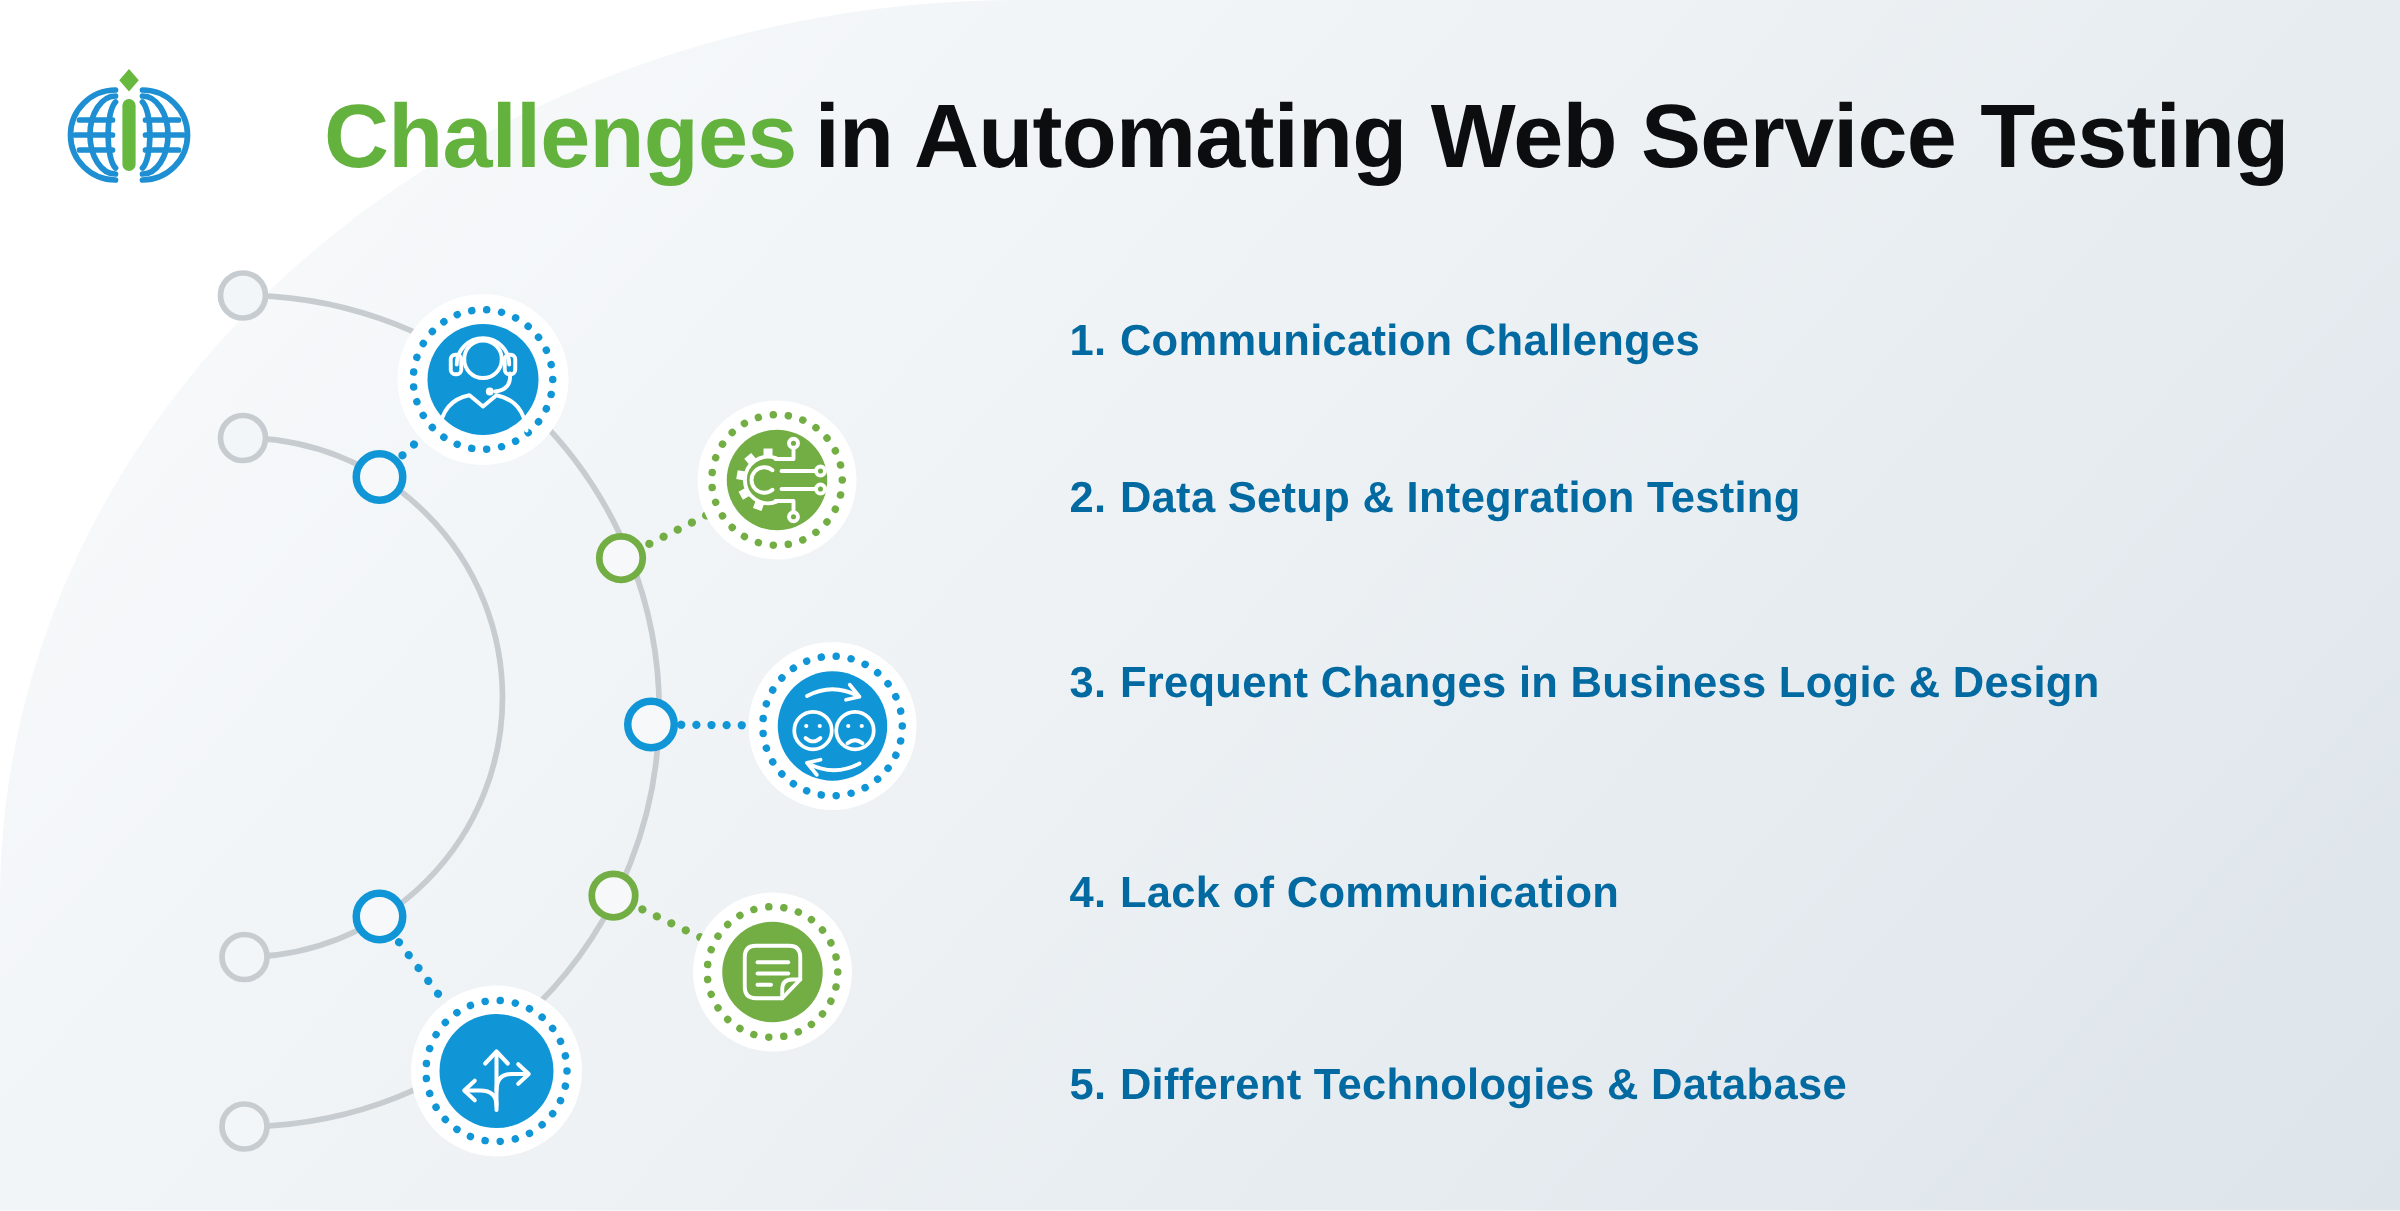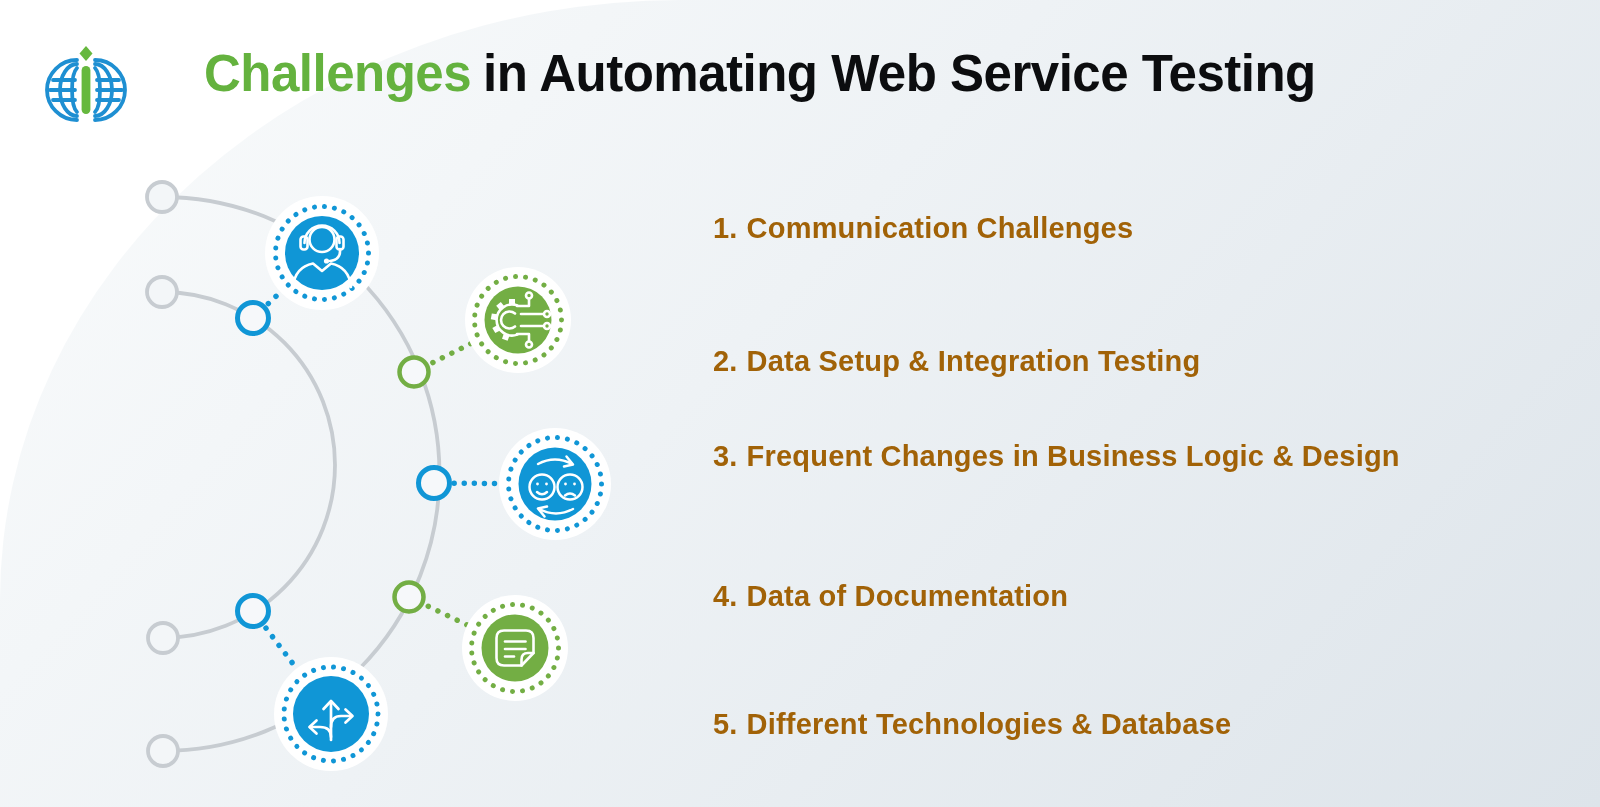--- a/index.html
+++ b/index.html
@@ -8,29 +8,29 @@
     background:#ffffff;
     font-family:"Liberation Sans","DejaVu Sans",sans-serif;
   }
   .bg-panel{
     position:absolute;inset:0;
     border-top-left-radius:680px 600px;
     background:linear-gradient(132deg,#f8fafb 8%,#eef2f5 45%,#dde4ea 100%);
   }
   .brand-logo{position:absolute;left:44px;top:44px;}
   .title{
-    position:absolute;left:204px;top:44px;margin:0;
-    font-size:51px;font-weight:700;letter-spacing:-0.5px;color:#0c0d0f;
+    position:absolute;left:204px;top:44px;margin:12px;
+    font-size:60px;font-weight:700;letter-spacing:-0.5px;color:#0c0d0f;
     white-space:nowrap;
   }
   .title .hl{color:#64b23e;margin-right:12px;}
   .diagram{position:absolute;left:0;top:0;}
   .item{
     position:absolute;left:713px;transform:translateY(-50%);
-    font-size:29px;font-weight:600;color:#a16207;letter-spacing:0.2px;
+    font-size:29px;font-weight:600;color:#0369a1;letter-spacing:0.2px;
     white-space:nowrap;
   }
   .item .num{margin-right:9px;}
 </style>
 </head>
 <body>
 
 <div class="bg-panel"></div>
 
 <svg class="brand-logo" width="84" height="80" viewBox="0 0 84 80">
@@ -176,24 +176,24 @@
     <circle cx="414" cy="372" r="14.5" stroke="#73ae44" stroke-width="4.5"></circle>
     <circle cx="434" cy="483" r="15.5" stroke="#1096d6" stroke-width="5"></circle>
     <circle cx="409" cy="597" r="14.5" stroke="#73ae44" stroke-width="4.5"></circle>
     <circle cx="253" cy="611" r="15.5" stroke="#1096d6" stroke-width="5"></circle>
   </g>
 </svg>
 
 <div class="item" style="top:228px">
   <span class="num">1.</span><span>Communication Challenges</span>
 </div>
-<div class="item" style="top:361px">
+<div class="item" style="top:333px">
   <span class="num">2.</span><span>Data Setup &amp; Integration Testing</span>
 </div>
 <div class="item" style="top:456px">
   <span class="num">3.</span><span>Frequent Changes in Business Logic &amp; Design</span>
 </div>
 <div class="item" style="top:596px">
-  <span class="num">4.</span><span>Data of Documentation</span>
+  <span class="num">4.</span><span>Lack of Communication</span>
 </div>
 <div class="item" style="top:724px">
   <span class="num">5.</span><span>Different Technologies &amp; Database</span>
 </div>
 
 </body></html>

